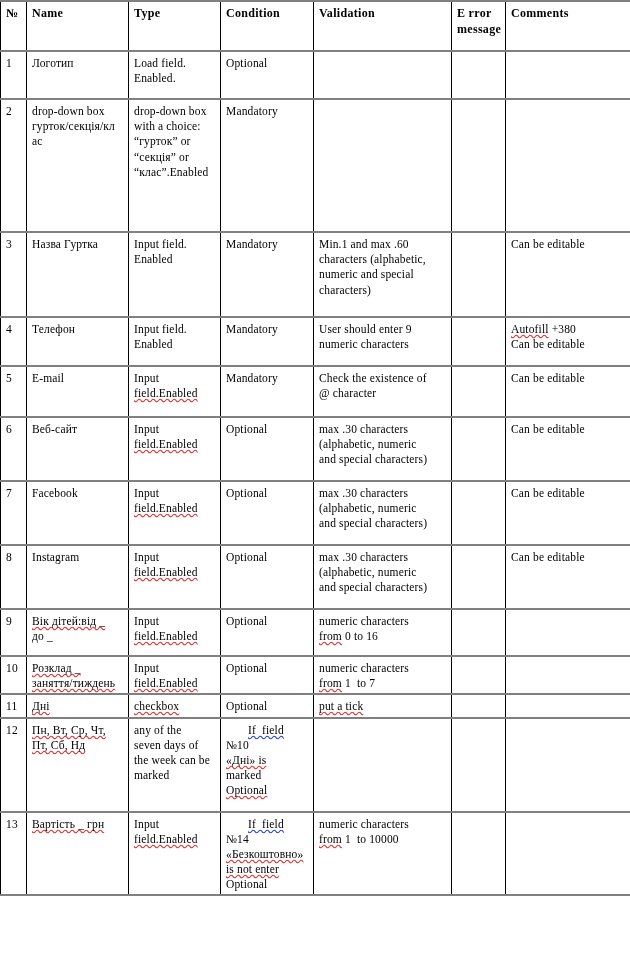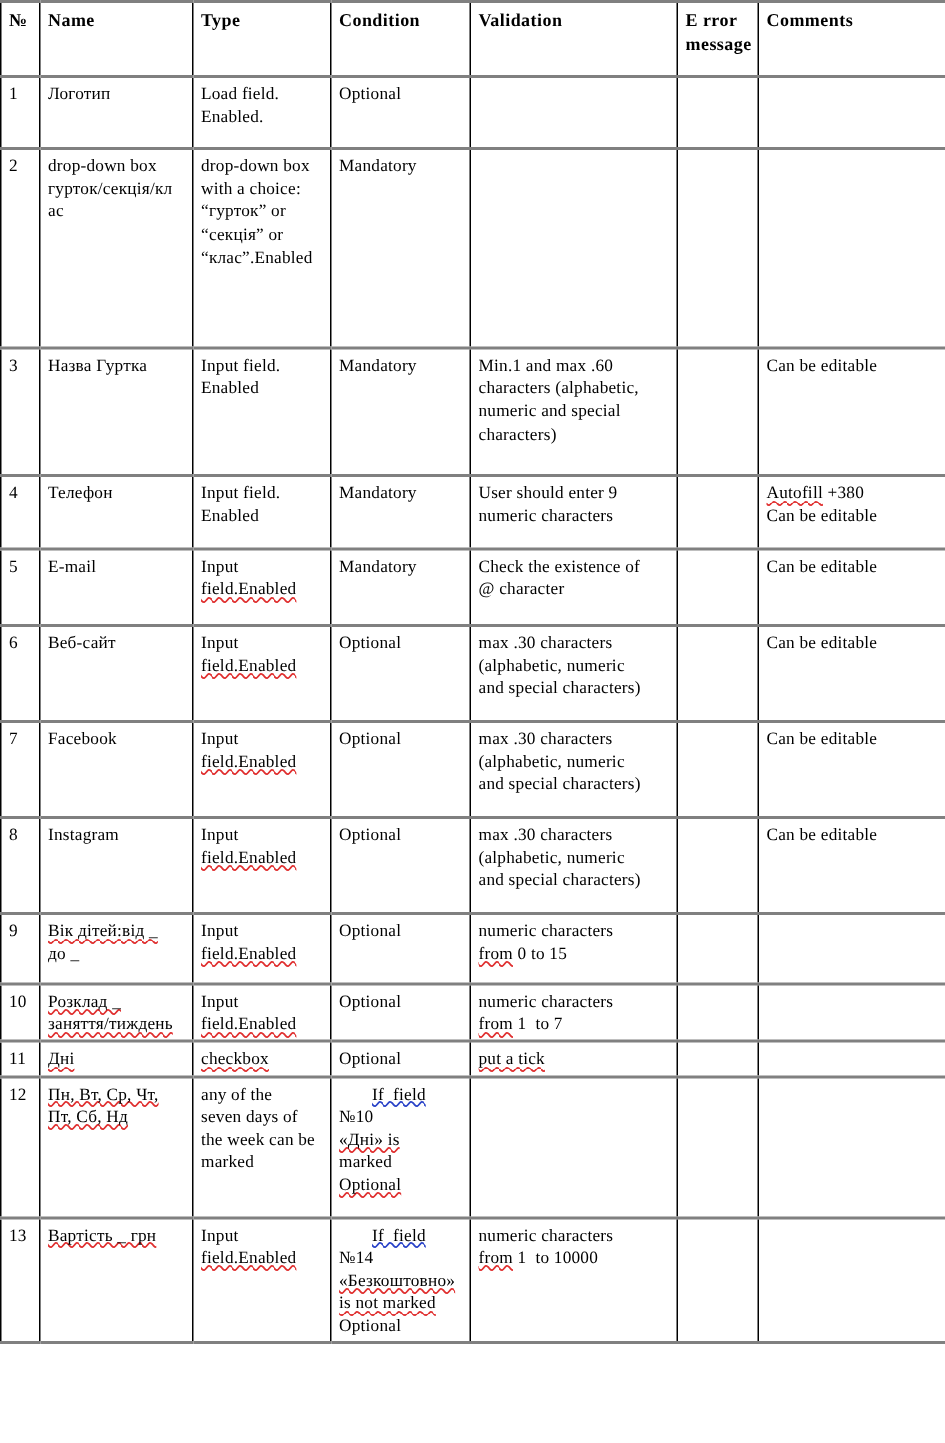--- a/index.html
+++ b/index.html
@@ -251,21 +251,21 @@
         <span class="cell-line sp">Вік дітей:від _</span>
         <span class="cell-line">до _</span>
       </td>
       <td>
         <span class="cell-line">Input</span>
         <span class="cell-line sp">field.Enabled</span>
       </td>
       <td>Optional</td>
       <td>
         <span class="cell-line">numeric characters</span>
-        <span class="cell-line"><span class="sp">from</span><span> 0 to 15</span></span>
+        <span class="cell-line"><span class="sp">from</span><span> 0 to 16</span></span>
       </td>
       <td></td>
       <td></td>
     </tr>
 
     <tr class="r-10">
       <td>10</td>
       <td>
         <span class="cell-line sp">Розклад _</span>
         <span class="cell-line sp">заняття/тиждень</span>
@@ -319,21 +319,21 @@
     <tr class="r-13">
       <td>13</td>
       <td><span class="sp">Вартість _ грн</span></td>
       <td>
         <span class="cell-line">Input</span>
         <span class="cell-line sp">field.Enabled</span>
       </td>
       <td>
         <span class="cell-line"><span class="sp-blue">If  field</span><span> №14</span></span>
         <span class="cell-line sp">«Безкоштовно»</span>
-        <span class="cell-line sp">is not marked</span>
+        <span class="cell-line sp">is not enter</span>
         <span class="cell-line">Optional</span>
       </td>
       <td>
         <span class="cell-line">numeric characters</span>
         <span class="cell-line"><span class="sp">from</span><span> 1  to 10000</span></span>
       </td>
       <td></td>
       <td></td>
     </tr>
 

